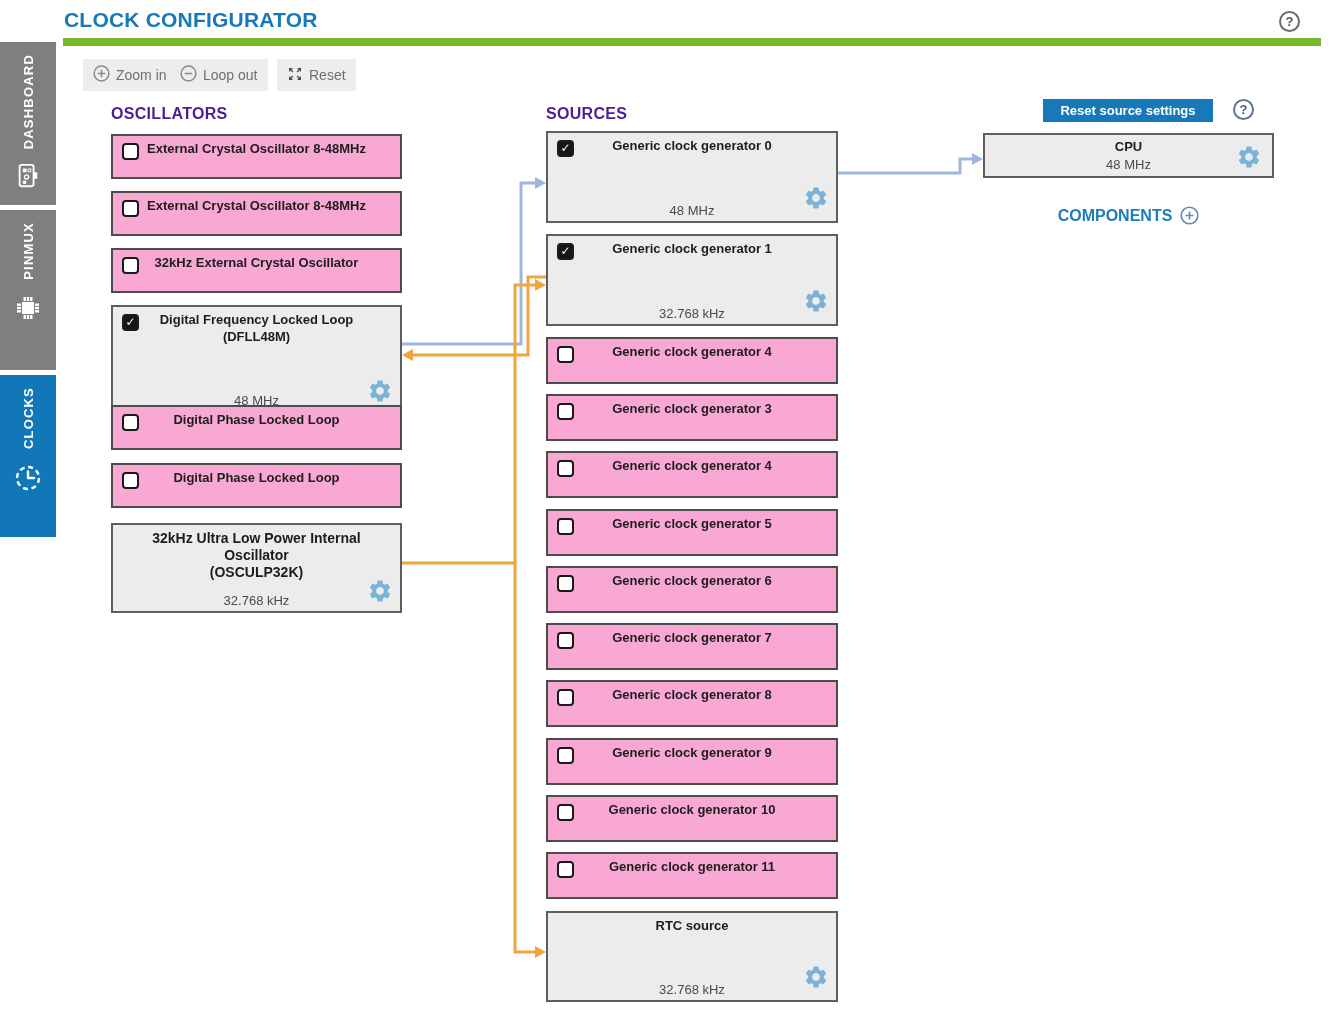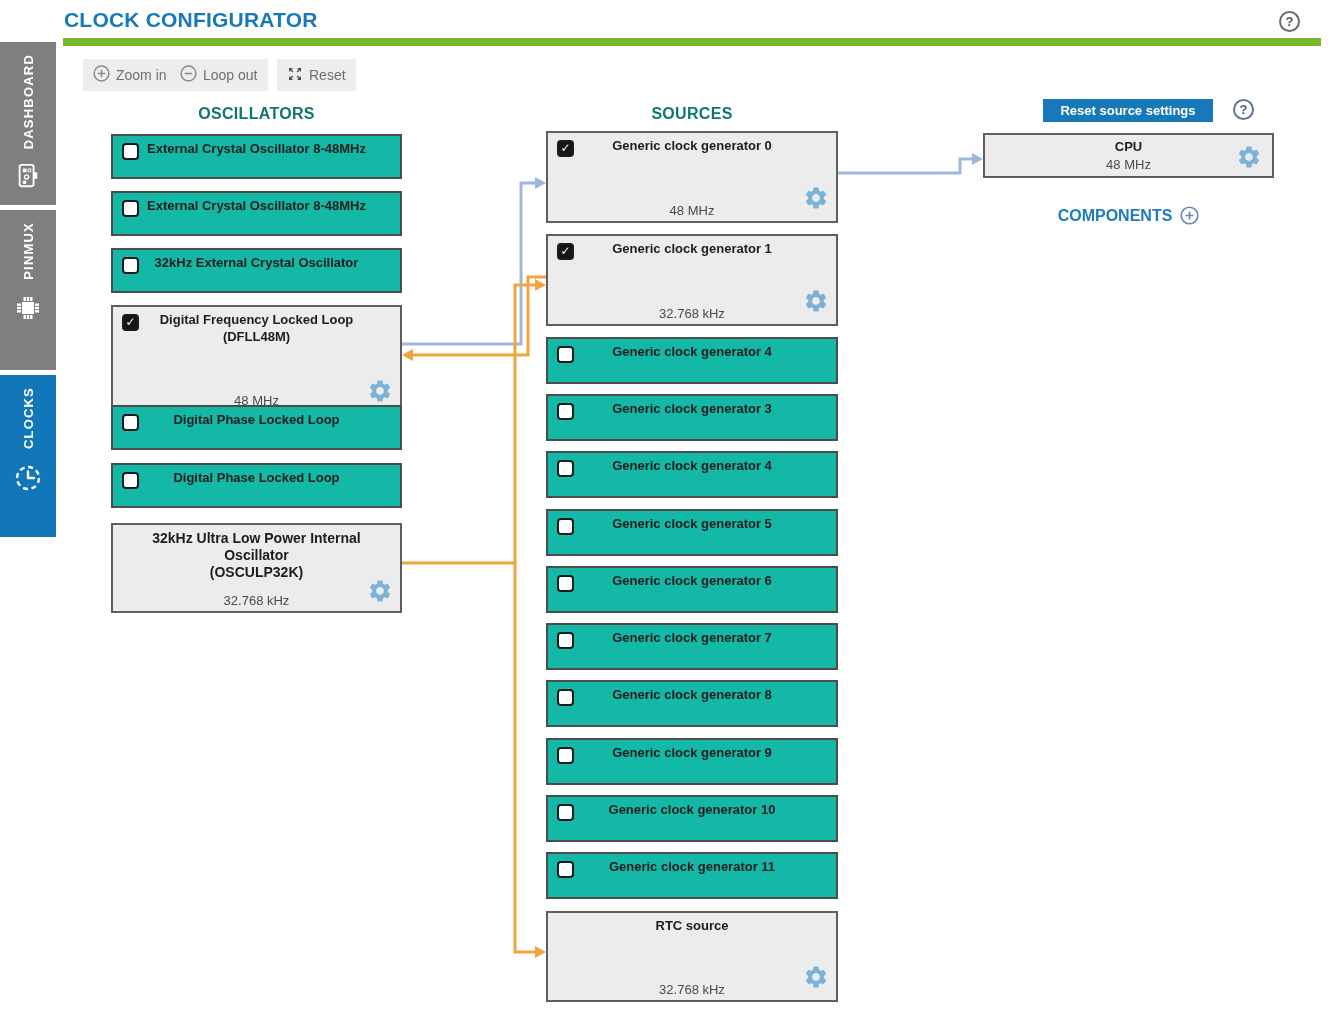--- a/index.html
+++ b/index.html
@@ -17,24 +17,24 @@
   
   .side-tab{position:absolute;left:0;width:56px;background:#7f7f7f;display:flex;flex-direction:column;align-items:center;cursor:pointer;}
   .side-tab.active{background:#1277b9;}
   .side-tab .vlabel{writing-mode:vertical-rl;transform:rotate(180deg);color:#fff;font-weight:bold;font-size:13px;letter-spacing:1.2px;margin-top:12px;}
   .side-tab .ticon{margin-top:13px;}
 
   
   .tbtn{position:absolute;top:59px;height:25px;background:#ededed;color:#6f6f6f;font-size:14px;display:flex;
         align-items:center;gap:6px;padding:16px 10px;box-sizing:border-box;cursor:pointer;}
 
-  .col-heading{position:absolute;font-size:16px;font-weight:bold;color:#0f766e;text-align:center;letter-spacing:.3px;}
+  .col-heading{position:absolute;font-size:16px;font-weight:bold;color:#4c1d95;letter-spacing:.3px;}
 
   
-  .box{position:absolute;background:#14b8a6;border:2px solid #4c4c4c;box-sizing:border-box;}
+  .box{position:absolute;background:#f9a8d4;border:2px solid #4c4c4c;box-sizing:border-box;}
   .box.filled{background:#ececec;border-color:#5e5e5e;}
   .box-label{position:absolute;top:5px;left:0;right:0;text-align:center;font-size:13px;font-weight:bold;color:#1c1c1c;
              padding:0 12px;line-height:1.3;white-space:pre-line;}
   .box-label.small{font-size:14px;line-height:1.2;}
   .cb{position:absolute;left:9px;top:7px;width:17px;height:17px;border:2px solid #1b1b1b;border-radius:4px;background:#fff;
       box-sizing:border-box;display:flex;align-items:center;justify-content:center;cursor:pointer;}
   .cb[data-checked="true"]{background:#161616;}
   .cb[data-checked="true"]::after{content:"✓";color:#fff;font-size:12px;font-weight:bold;margin-top:-1px;}
   .freq{position:absolute;bottom:3px;left:0;right:0;text-align:center;font-size:13px;color:#4a4a4a;}
   .gear{position:absolute;right:7px;bottom:7px;width:26px;height:26px;cursor:pointer;}

